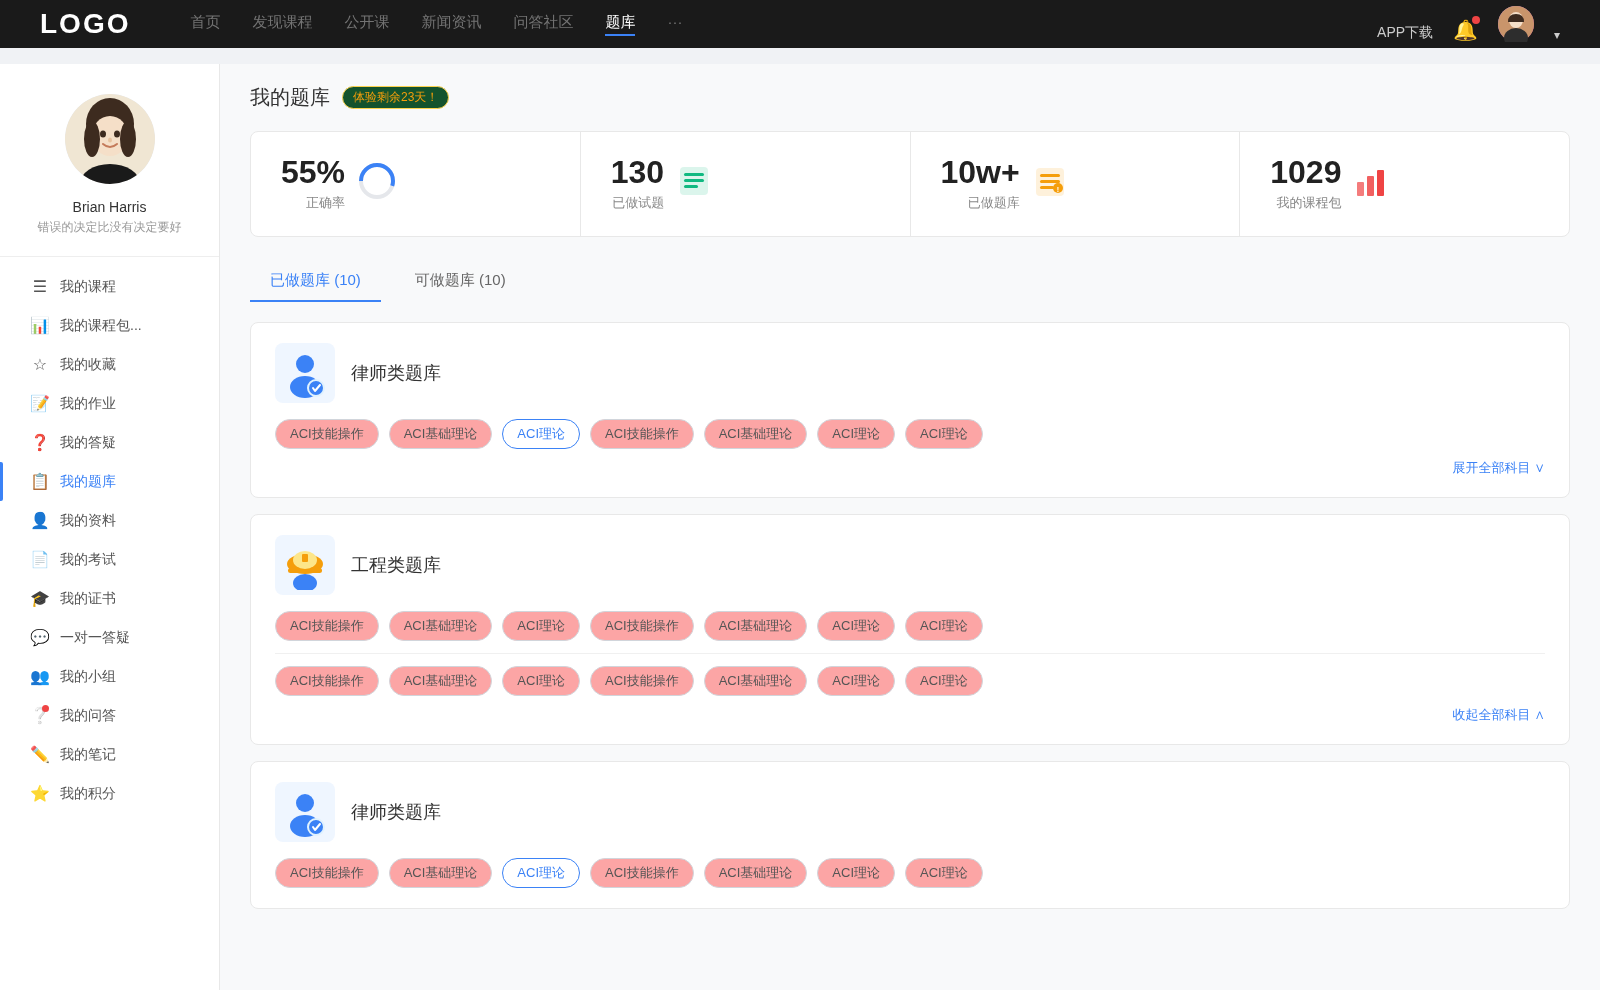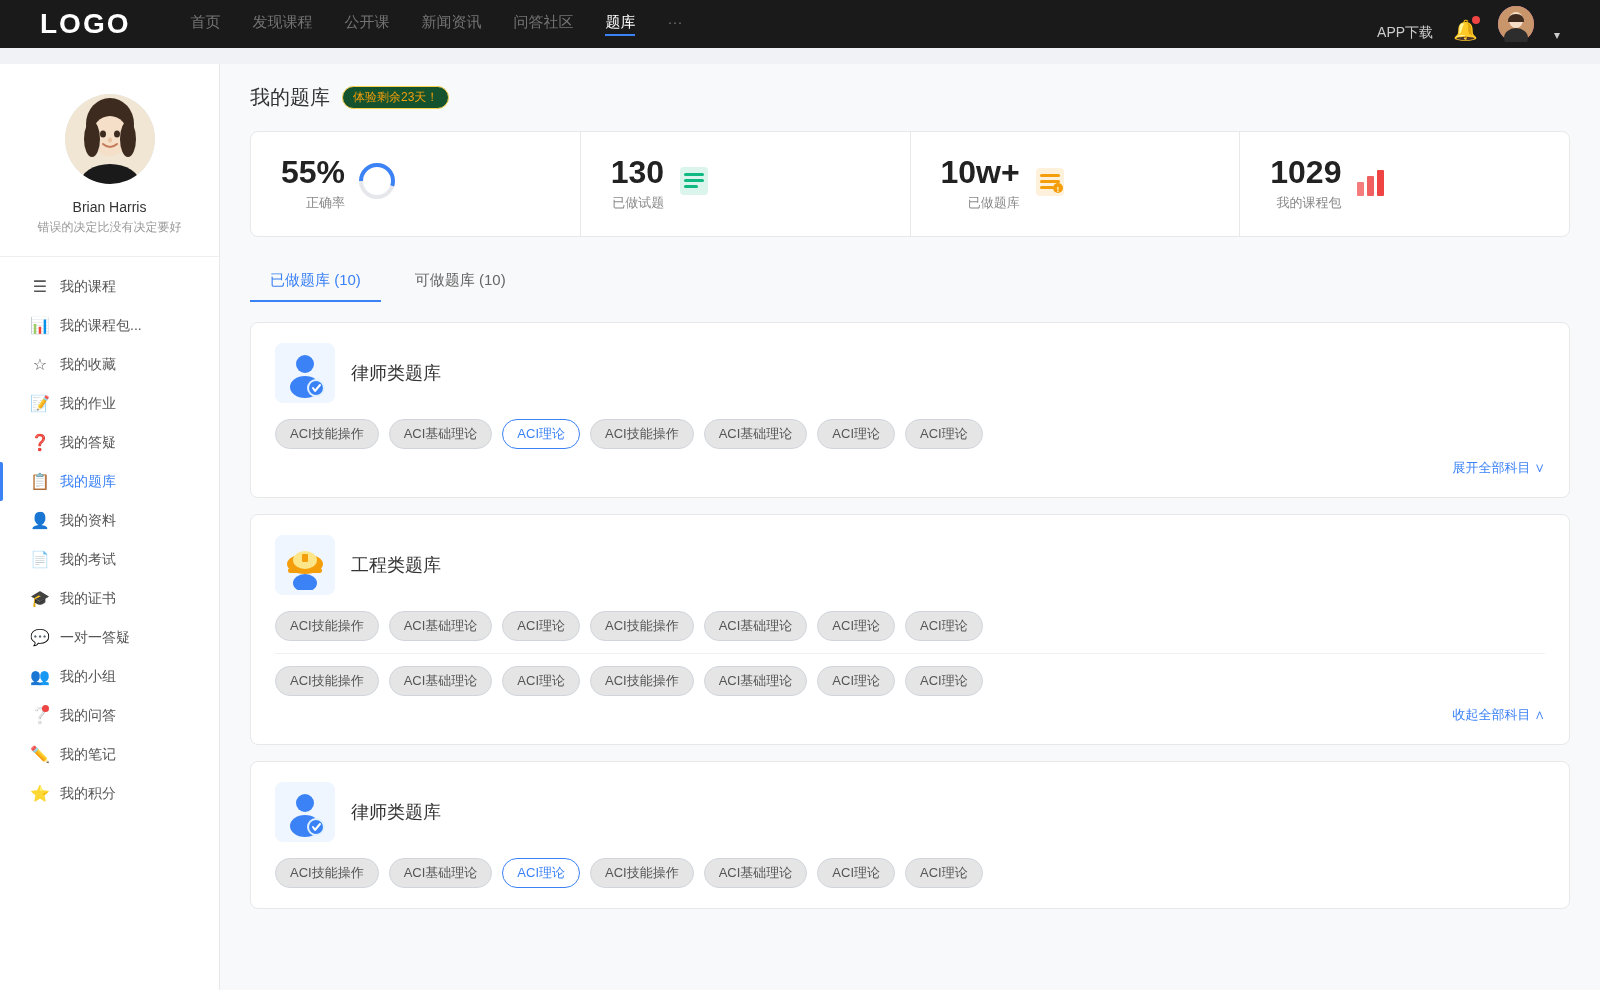--- a/index.html
+++ b/index.html
@@ -109,21 +109,21 @@
       padding: 20px 24px;
       border: 1px solid #e8e8e8;
     }
     .bank-card-header { display: flex; align-items: center; gap: 16px; margin-bottom: 16px; }
     .bank-icon { width: 60px; height: 60px; border-radius: 8px; background: #eff6ff; display: flex; align-items: center; justify-content: center; font-size: 32px; }
     .bank-title { font-size: 18px; color: #333; font-weight: 500; }
     .bank-tags { display: flex; flex-wrap: wrap; gap: 10px; margin-top: 0; }
     .bank-tag {
       padding: 5px 14px; border-radius: 16px; font-size: 13px;
       border: 1px solid #d1d5db; color: #555; cursor: pointer;
-      background: #e5e5e5;
+      background: #fca5a5;
     }
     .bank-tag.active { border-color: #3b82f6; color: #3b82f6; background: #fff; }
     .bank-more { text-align: right; color: #3b82f6; font-size: 13px; cursor: pointer; margin-top: 10px; }
     .bank-separator { border: none; border-top: 1px solid #f0f0f0; margin: 12px 0; }
   </style>
 </head>
 <body>
 
 <nav class="navbar">
   <span class="nav-logo">LOGO</span>

